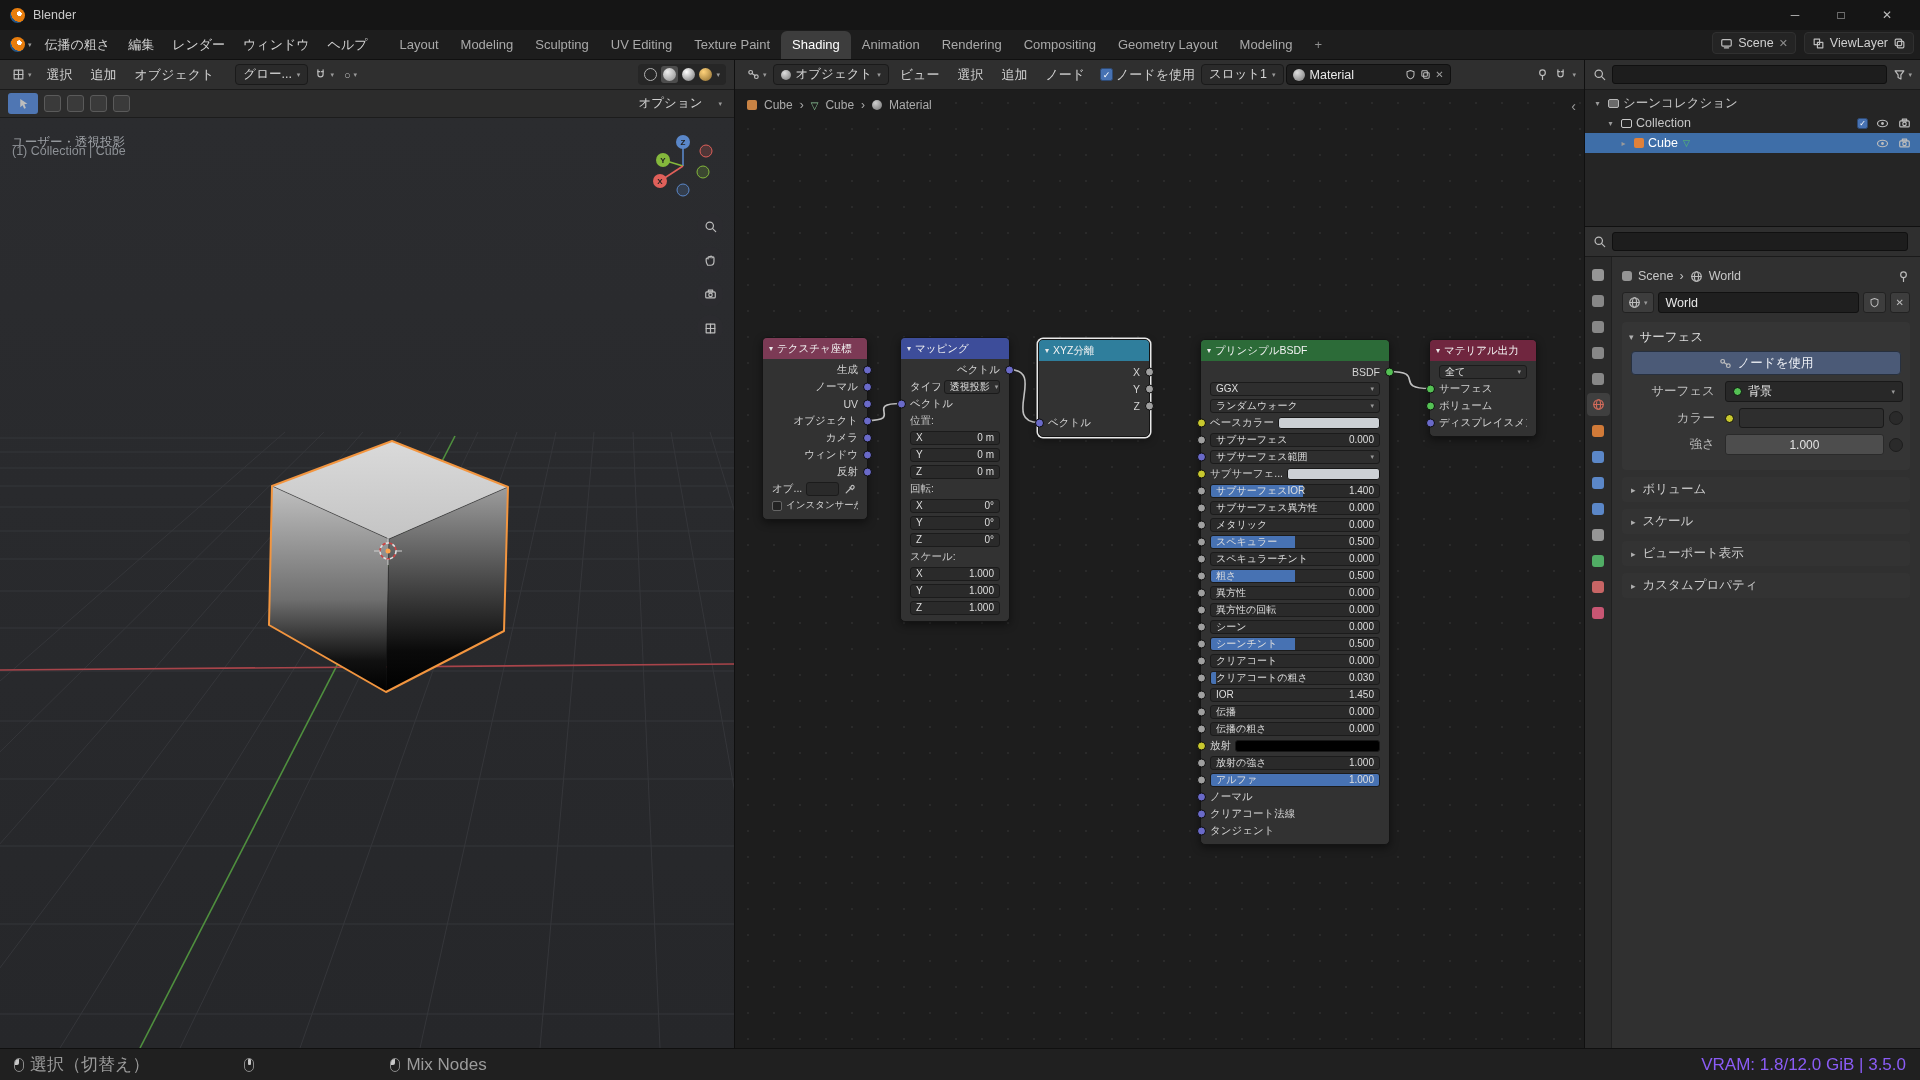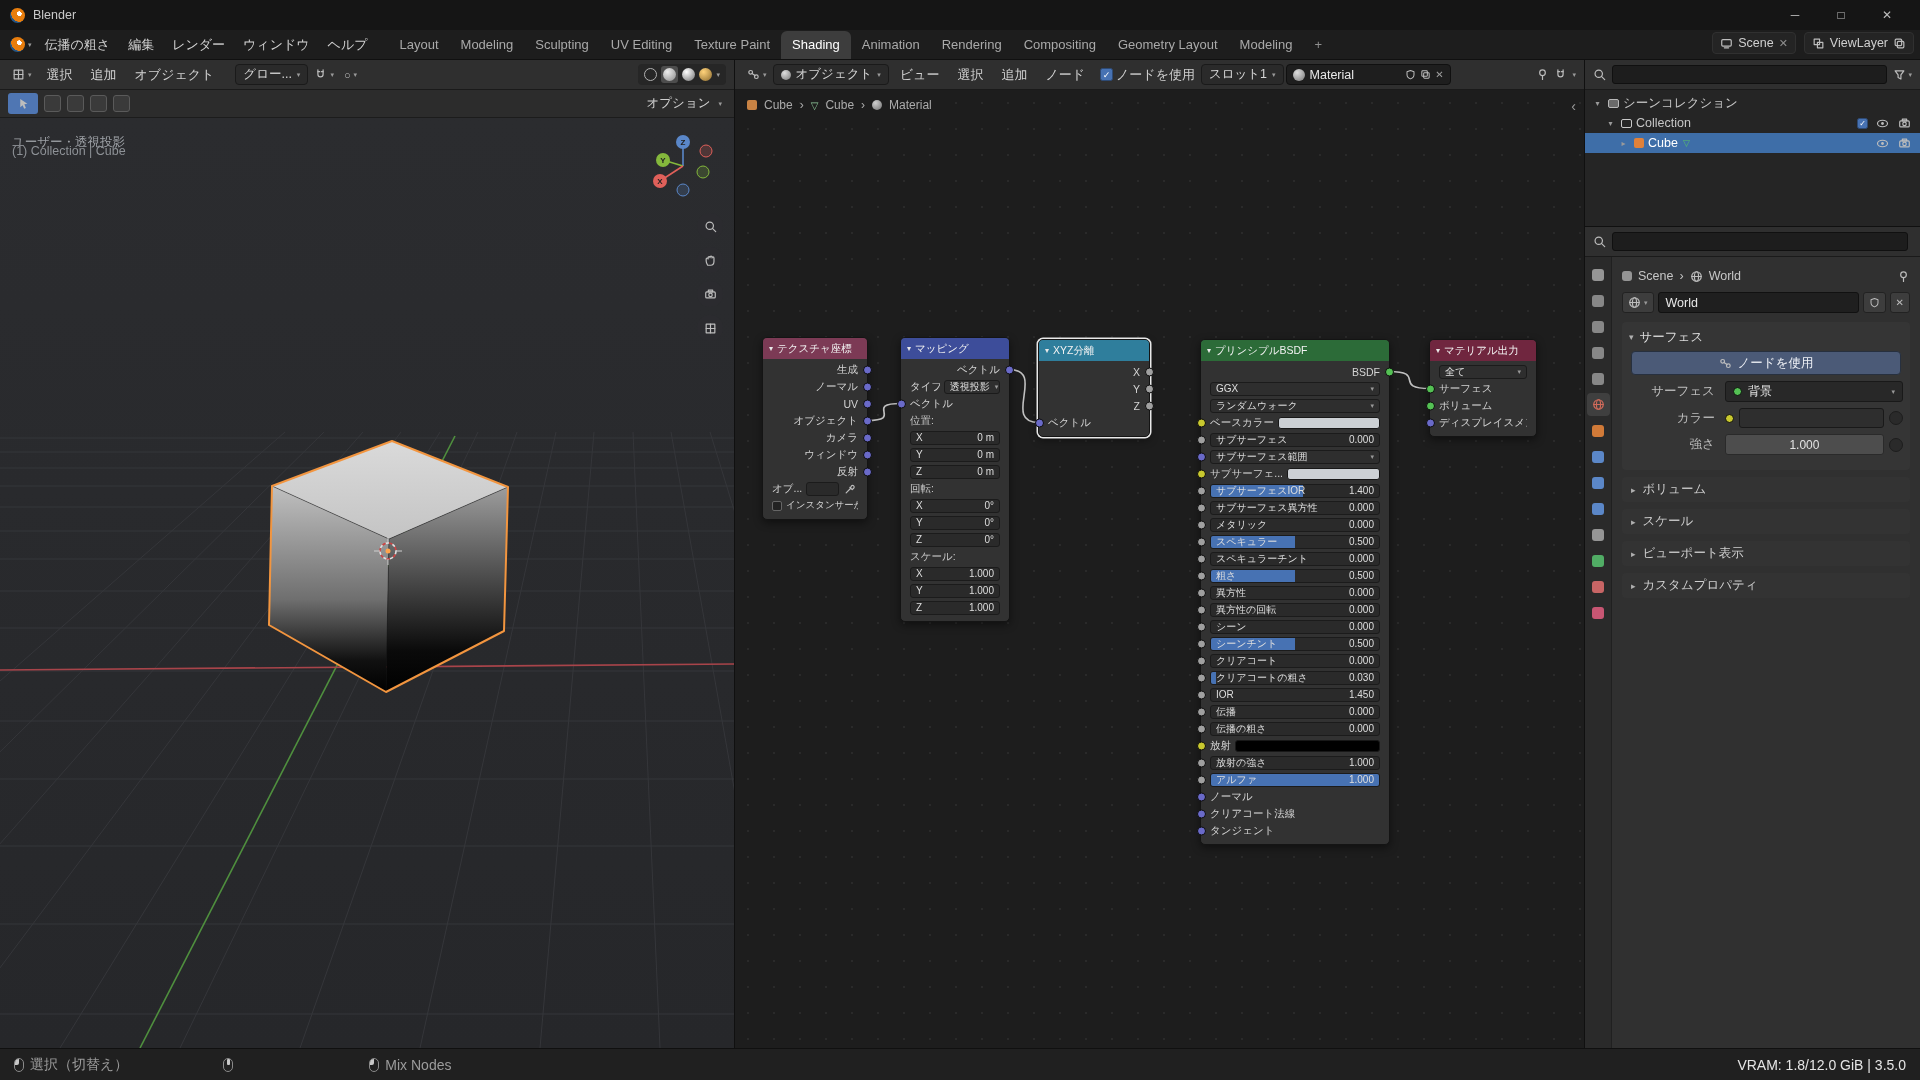--- a/index.html
+++ b/index.html
@@ -131,25 +131,25 @@
   .pfield{flex:1;height:21px;border-radius:3px;display:flex;align-items:center;padding:0 7px;font-size:12px;color:#e2e2e2}
   .dd2{background:#282828;border:1px solid #191919;gap:6px}
   .num2{background:#4d4d4d;border:1px solid #2a2a2a;justify-content:center}
   .gdot{width:9px;height:9px;border-radius:50%;background:#54c154;border:1px solid #0d0d0d}
   .ydot{width:9px;height:9px;border-radius:50%;background:#c9c92f;border:1px solid #0d0d0d;flex:0 0 auto}
   .pswatch{flex:1;height:20px;border-radius:3px;background:#2e2e2e;border:1px solid #191919}
   .deco{width:14px;height:14px;border-radius:50%;background:#2a2a2a;border:1px solid #1d1d1d;flex:0 0 auto}
   .cpanel{height:25px;background:#333333;border-radius:4px;margin-top:7px;display:flex;align-items:center;gap:7px;padding:0 9px;color:#cfcfcf}
 
   
-  .statusbar{height:32px;background:#202020;border-top:1px solid #101010;display:flex;align-items:center;padding:0 14px;font-size:14px;color:#9b9b9b;flex:0 0 auto}
+  .statusbar{height:32px;background:#202020;border-top:1px solid #101010;display:flex;align-items:center;padding:0 14px;font-size:17px;color:#9b9b9b;flex:0 0 auto}
   .mouse{width:10px;height:14px;border:1px solid #8a8a8a;border-radius:5px;position:relative;display:inline-block;margin-right:6px;flex:0 0 auto}
   .mouse.l::before{content:"";position:absolute;left:0;top:0;width:4px;height:6px;background:#c8c8c8;border-radius:4px 0 2px 0}
   .mouse.m::before{content:"";position:absolute;left:3px;top:0;width:3px;height:6px;background:#c8c8c8;border-radius:1px}
-  .sb-right{margin-left:auto;color:#e5e5e5}
+  .sb-right{margin-left:auto;color:#8b5cf6}
 </style>
 </head>
 <body>
 
 <div class="app">
 
   <div class="titlebar">
     <span class="blogo"></span>
     <span class="ttl">Blender</span>
     <div class="winbtns">
@@ -258,21 +258,21 @@
       <div class="toolrow">
         <span class="toolbtn">
           <svg class="svgi" viewBox="0 0 12 12">
               <path class="f" d="M3,1.8 L9.6,6.2 6.8,6.8 8.2,10.2 6.6,10.9 5.2,7.5 3,9.4 Z"></path>
             </svg>
         </span>
         <span class="modebox"></span>
         <span class="modebox"></span>
         <span class="modebox"></span>
         <span class="modebox"></span>
-        <span style="margin-left:auto;display:flex;align-items:center;gap:8px" class="iby">
+        <span style="margin-left:auto;display:flex;align-items:center;gap:16px" class="iby">
           <span>オプション</span>
           <span class="arr">▾</span>
         </span>
       </div>
       <div class="vp-canvas">
         <span class="vplab" style="top:16px">ユーザー・透視投影</span>
         <span class="vplab l2" style="top:26px">(1) Collection | Cube</span>
 
         <svg width="735" height="930" style="position:absolute;inset:0">
           <defs>

